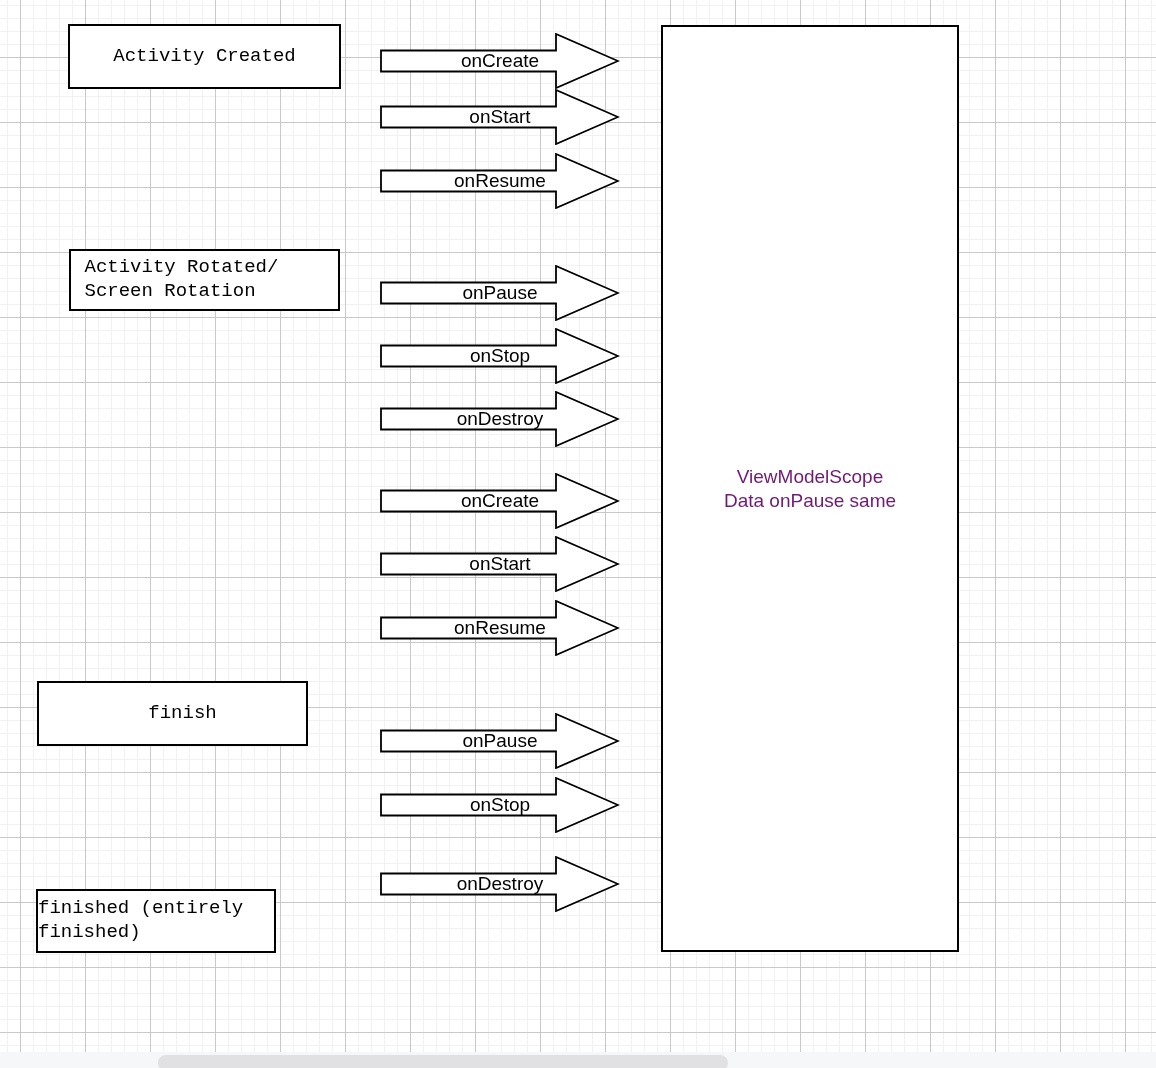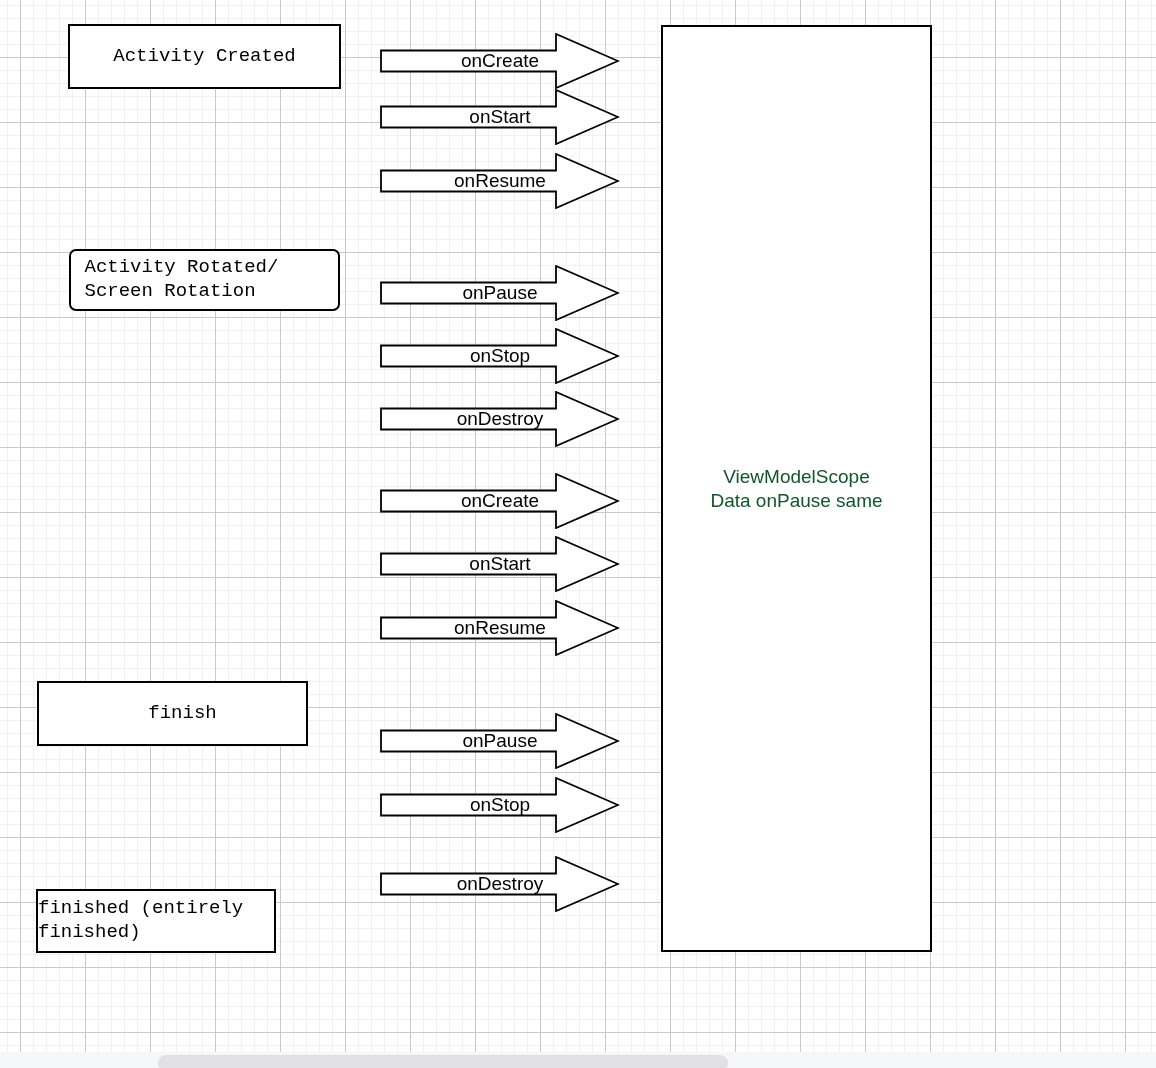--- a/index.html
+++ b/index.html
@@ -61,31 +61,31 @@
     display: flex;
     align-items: center;
     justify-content: center;
     font-size: 19px;
     color: #000000;
     pointer-events: none;
   }
   #vm-box {
     position: absolute;
     left: 661px; top: 25px;
-    width: 271px; height: 927px;
+    width: 298px; height: 927px;
     background: #ffffff;
     border: 2px solid #000000;
     box-sizing: border-box;
     display: flex;
     align-items: center;
     justify-content: center;
     text-align: center;
     font-size: 19px;
     line-height: 1.25;
-    color: #14532d;
+    color: #701a75;
   }
   #scrollbar-track {
     position: absolute;
     left: 0; bottom: 0;
     width: 1156px; height: 16px;
     background: #f6f7f9;
   }
   #scrollbar-thumb {
     position: absolute;
     left: 158px; top: 3px;
@@ -97,21 +97,21 @@
 </head>
 <body>
 
 <div id="stage">
   <div id="canvas">
 
     <div class="shape-box" id="box-created" style="left:68px; top:24px; width:273px; height:65px;">
       <div class="lbl">Activity Created</div>
     </div>
 
-    <div class="shape-box" id="box-rotated" style="left:69px; top:249px; width:271px; height:62px;border-radius:7px;">
+    <div class="shape-box" id="box-rotated" style="left:69px; top:249px; width:271px; height:62px;">
       <div class="lbl">Activity Rotated/ Screen Rotation</div>
     </div>
 
     <div class="shape-box" id="box-finish" style="left:37px; top:681px; width:271px; height:65px;padding-left:20px;">
       <div class="lbl">finish</div>
     </div>
 
     <div class="shape-box" id="box-finished" style="left:36px; top:889px; width:240px; height:64px;">
       <div class="lbl">finished (entirely finished)</div>
     </div>

